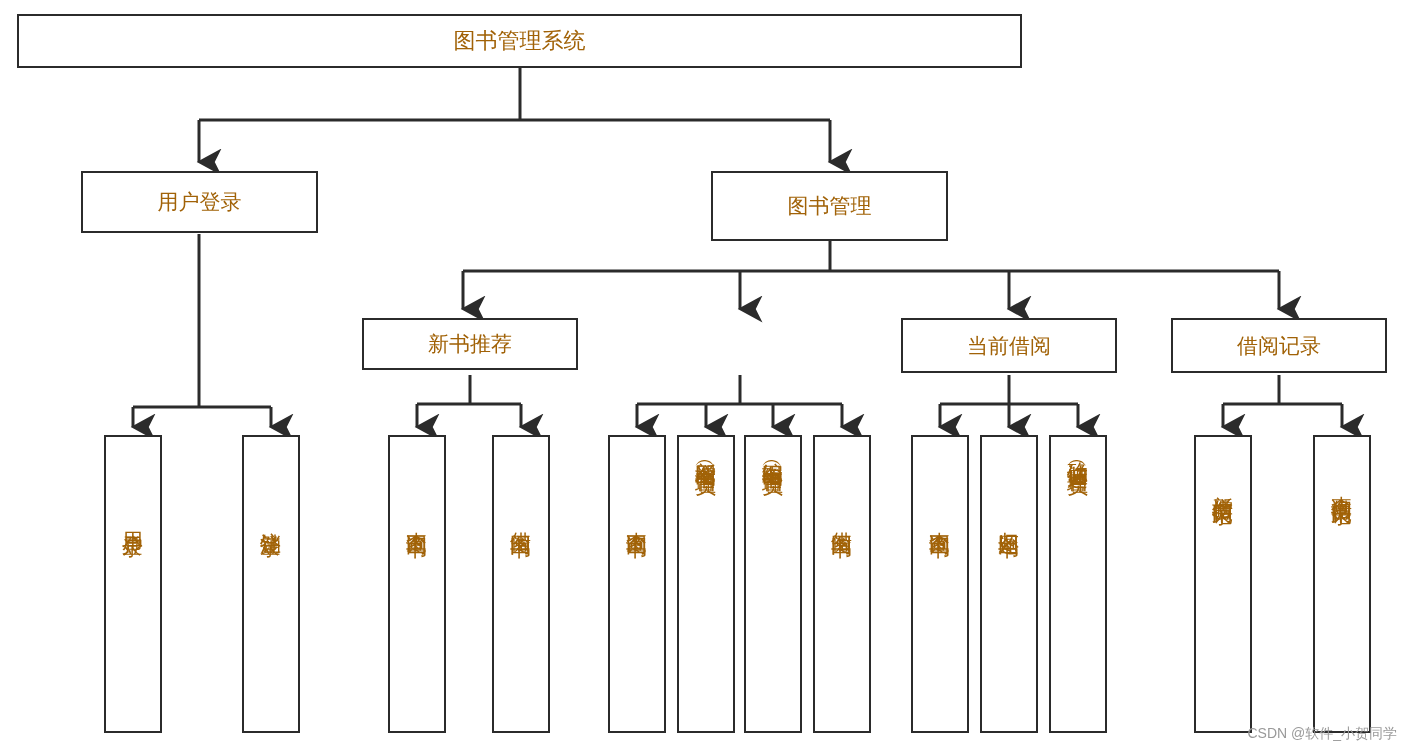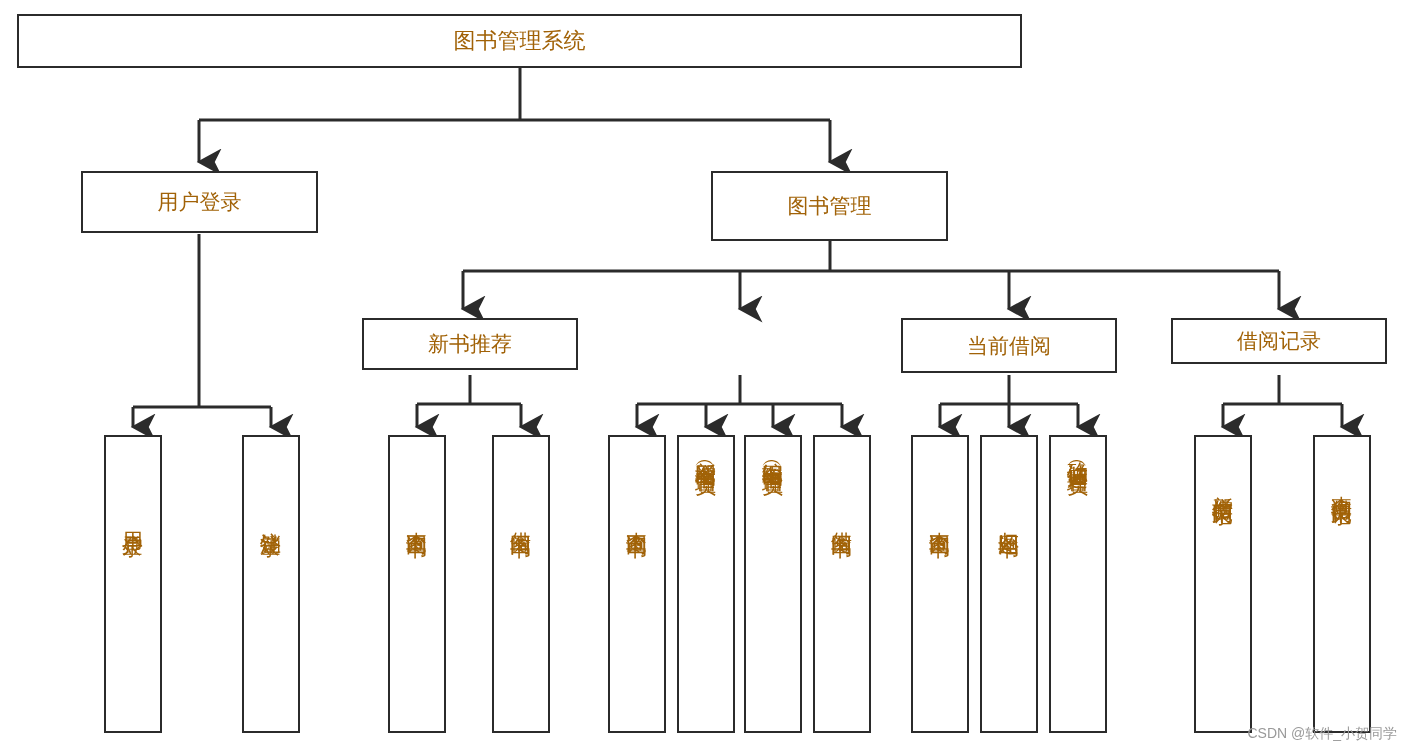--- a/index.html
+++ b/index.html
@@ -139,21 +139,21 @@
   <div class="node horiz" style="left:711px; top:171px; width:237px; height:70px;">
     <span class="label">图书管理</span>
   </div>
 
   <div class="node horiz" style="left:362px; top:318px; width:216px; height:52px;">
     <span class="label">新书推荐</span>
   </div>
   <div class="node horiz" style="left:901px; top:318px; width:216px; height:55px;">
     <span class="label">当前借阅</span>
   </div>
-  <div class="node horiz" style="left:1171px; top:318px; width:216px; height:46px;">
+  <div class="node horiz" style="left:1171px; top:318px; width:216px; height:55px;">
     <span class="label">借阅记录</span>
   </div>
 
   <div class="node vert" style="left:104px; top:435px; width:58px; height:298px; padding-top:78px;">
     <span class="label">用户登录</span>
   </div>
   <div class="node vert" style="left:242px; top:435px; width:58px; height:298px; padding-top:78px;">
     <span class="label">注销登录</span>
   </div>
 

